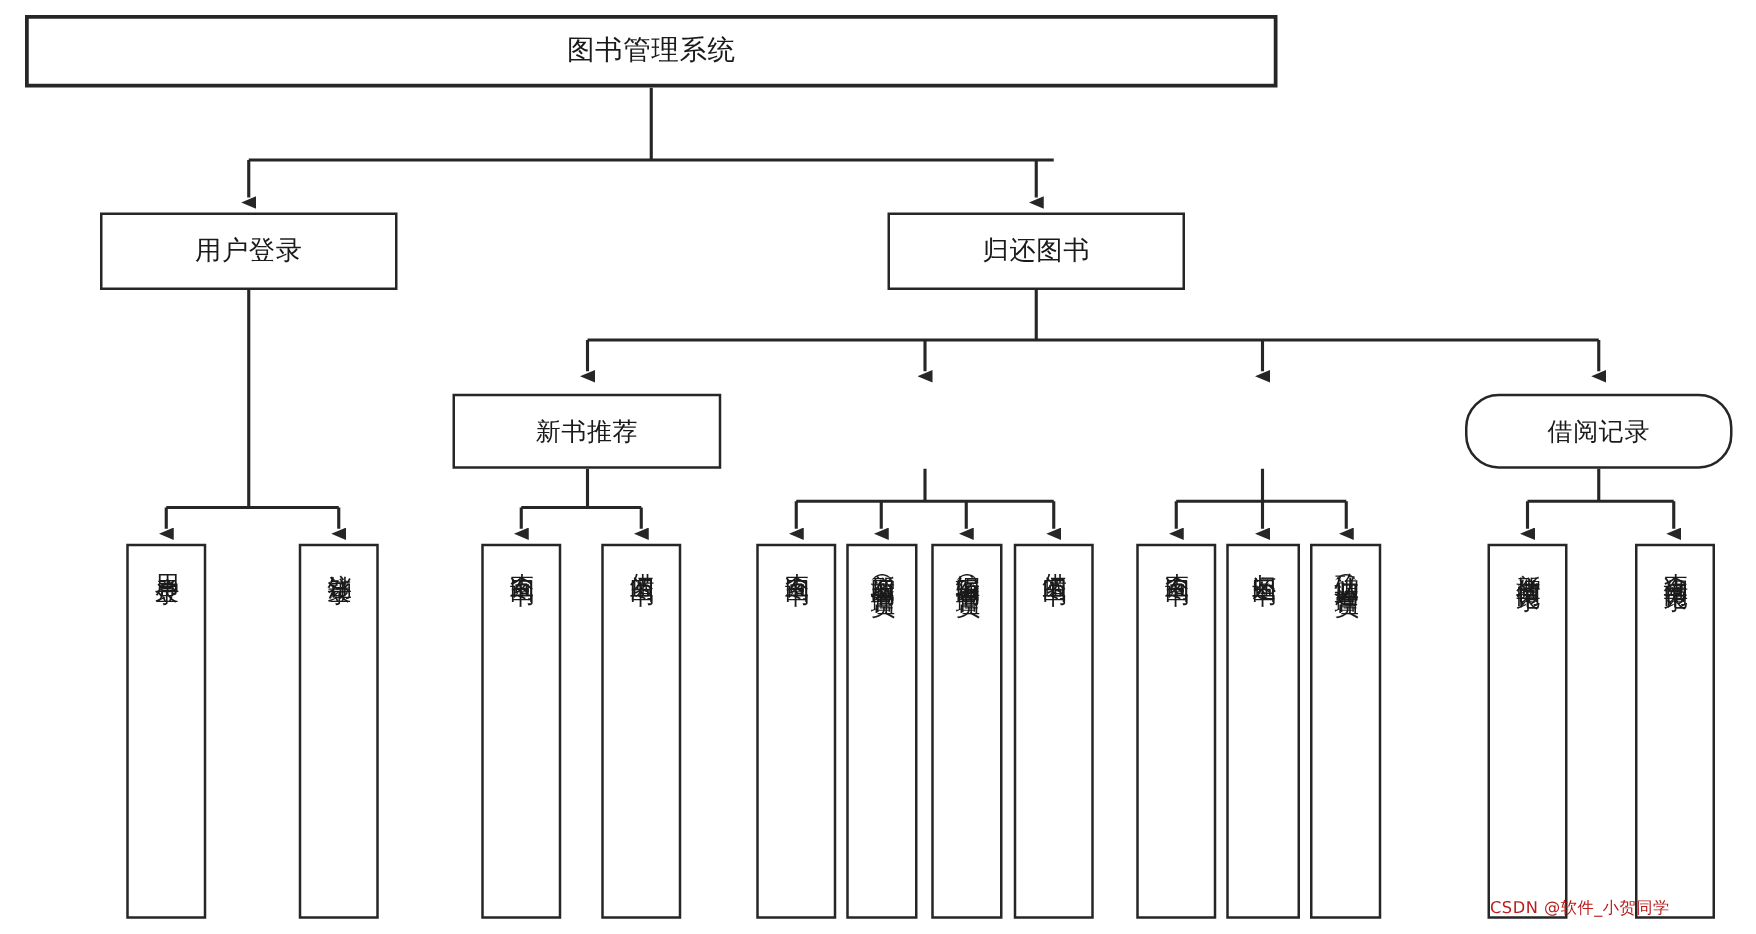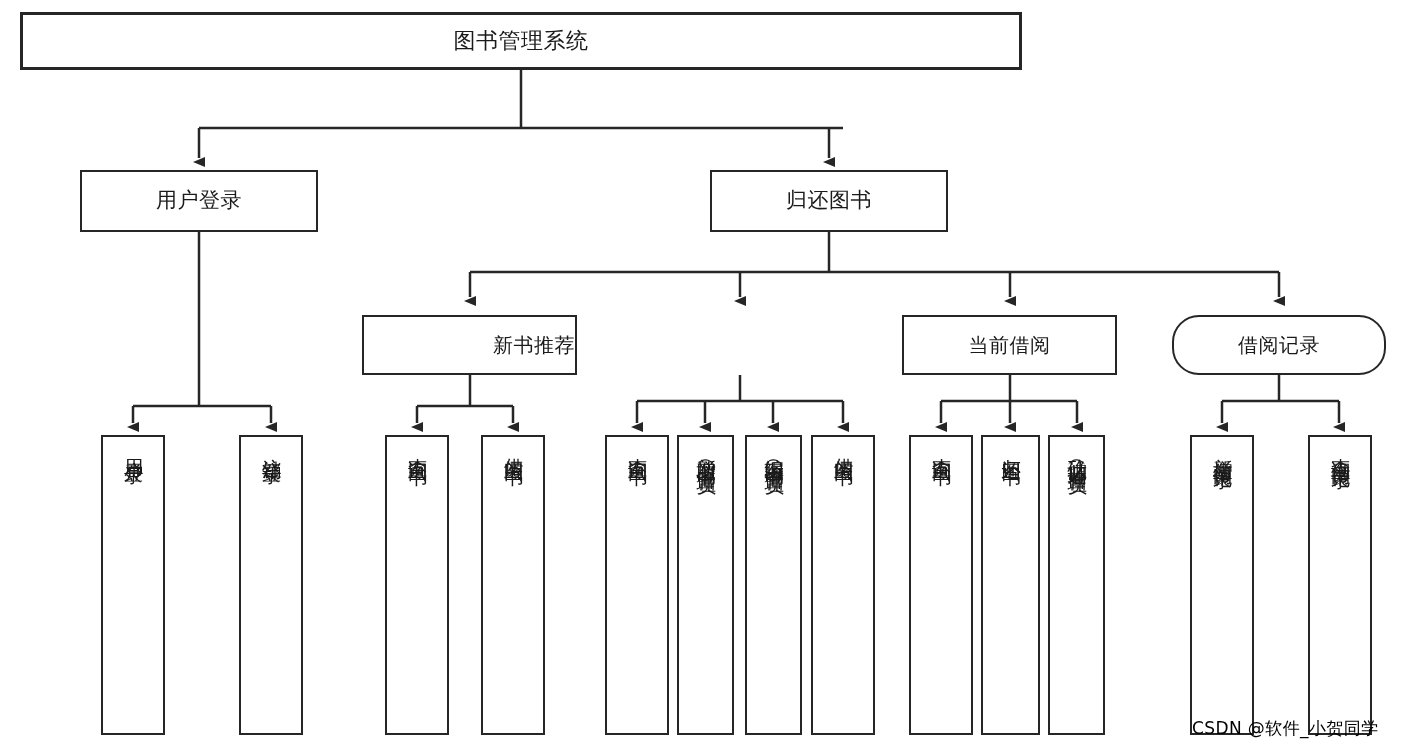--- a/index.html
+++ b/index.html
@@ -61,22 +61,22 @@
     writing-mode: vertical-rl;
     text-orientation: upright;
     font-size: 19.5px;
     line-height: 1.06;
     letter-spacing: 2.5px;
     white-space: normal;
     max-height: 100%;
   }
   .watermark {
     position: absolute;
-    font-size: 17px;
-    color: #000000;
+    font-size: 13px;
+    color: #b91c1c;
     white-space: nowrap;
     z-index: 6;
     letter-spacing: 0.4px;
   }
 </style>
 </head>
 <body>
 
 <div id="canvas">
 
@@ -134,25 +134,22 @@
     <span class="node-label">图书管理系统</span>
   </div>
 
   <div class="node level2" style="left:80px; top:170px; width:238px; height:62px;">
     <span class="node-label">用户登录</span>
   </div>
   <div class="node level2" style="left:710px; top:170px; width:238px; height:62px;">
     <span class="node-label">归还图书</span>
   </div>
 
-  <div class="node level3" style="left:362px; top:315px; width:215px; height:60px;justify-content:flex-end;">
+  <div class="node level3" style="left:362px; top:315px; width:215px; height:60px;">
     <span class="node-label">新书推荐</span>
-  </div>
-  <div class="node level3" style="left:902px; top:315px; width:215px; height:60px;">
-    <span class="node-label">当前借阅</span>
   </div>
   <div class="node level3" style="left:1172px; top:315px; width:214px; height:60px;border-radius:27px;">
     <span class="node-label">借阅记录</span>
   </div>
 
   <div class="node leaf" style="left:101px; top:435px; width:64px; height:300px;">
     <span class="node-label">用户登录</span>
   </div>
   <div class="node leaf" style="left:239px; top:435px; width:64px; height:300px;">
     <span class="node-label">注销登录</span>

